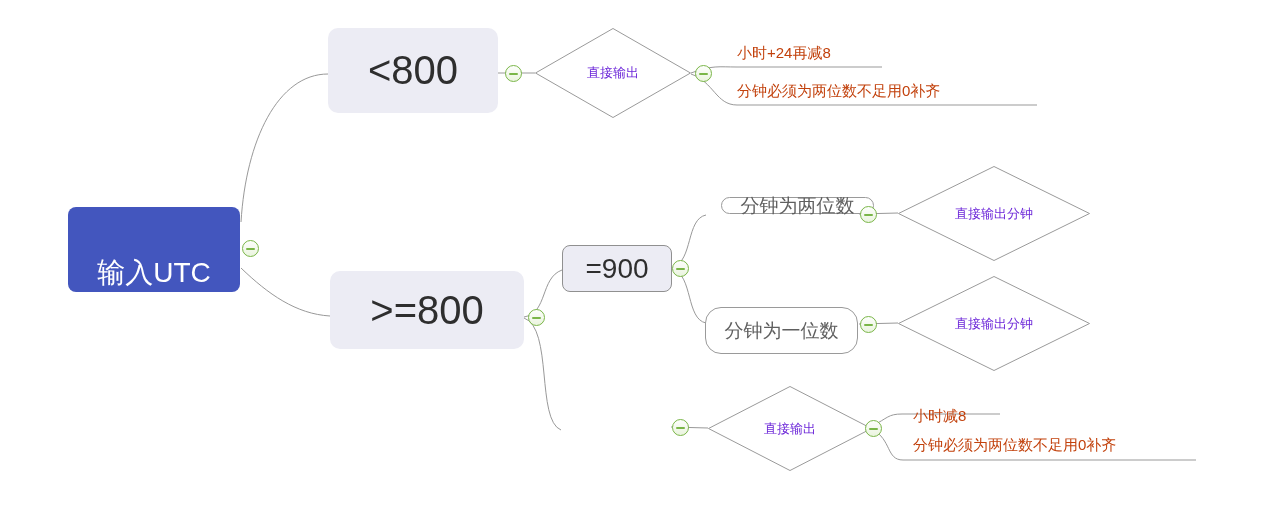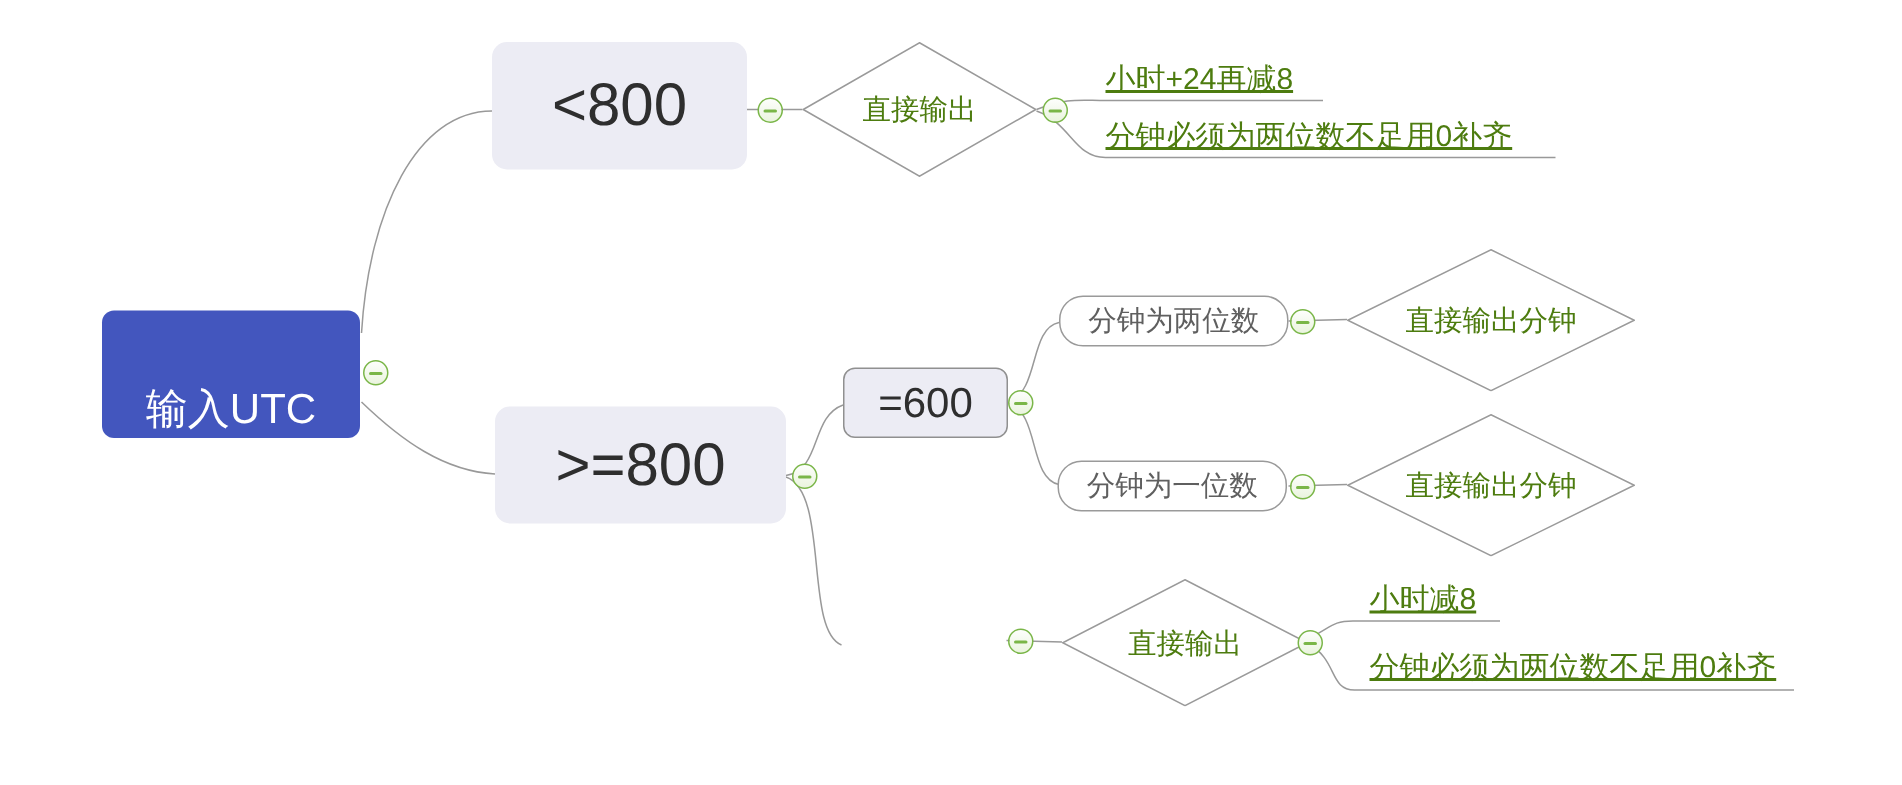--- a/index.html
+++ b/index.html
@@ -54,31 +54,30 @@
   }
   .diamond { position: absolute; }
   .diamond svg { position: absolute; left: 0; top: 0; }
   .diamond polygon { fill: #ffffff; stroke: #9a9a9a; stroke-width: 1; }
   .diamond .dlabel {
     position: absolute;
     left: 0; top: 0; right: 0; bottom: 0;
     display: flex;
     align-items: center;
     justify-content: center;
-    color: #4d7c0f;
-    font-size: 19px;
+    color: #6d28d9;
+    font-size: 13px;
     white-space: nowrap;
   }
   .note {
     position: absolute;
-    color: #4d7c0f;
-    font-size: 20px;
+    color: #c2410c;
+    font-size: 15px;
     line-height: 24px;
     white-space: nowrap;
-    text-decoration: underline;
   }
   .collapse {
     position: absolute;
     width: 17px;
     height: 17px;
     border: 1.5px solid #7ab648;
     border-radius: 50%;
     background: linear-gradient(180deg, #fdfefc 0%, #eaf4de 100%);
     display: flex;
     align-items: center;
@@ -134,54 +133,54 @@
   </div>
   <div class="note" style="left:737px; top:79px;">
     <span>分钟必须为两位数不足用0补齐</span>
   </div>
 
   <div class="node node-branch" style="left:330px; top:271px; width:194px; height:78px;">
     <span>&gt;=800</span>
   </div>
 
   <div class="node node-sub" style="left:562px; top:245px; width:110px; height:47px;">
-    <span>=600</span>
-  </div>
-
-  <div class="node node-case" style="left:706px; top:197px; width:153px; height:34px;">
+    <span>=900</span>
+  </div>
+
+  <div class="node node-case" style="left:721px; top:197px; width:153px; height:17px;">
     <span>分钟为两位数</span>
   </div>
 
   <div class="diamond" style="left:898px; top:166px; width:192px; height:95px;">
     <svg width="192" height="95" viewBox="0 0 192 95">
       <polygon points="96,0.5 191.5,47.5 96,94.5 0.5,47.5"></polygon>
     </svg>
     <span class="dlabel">直接输出分钟</span>
   </div>
 
-  <div class="node node-case" style="left:705px; top:307px; width:153px; height:34px;">
+  <div class="node node-case" style="left:705px; top:307px; width:153px; height:47px;">
     <span>分钟为一位数</span>
   </div>
 
   <div class="diamond" style="left:898px; top:276px; width:192px; height:95px;">
     <svg width="192" height="95" viewBox="0 0 192 95">
       <polygon points="96,0.5 191.5,47.5 96,94.5 0.5,47.5"></polygon>
     </svg>
     <span class="dlabel">直接输出分钟</span>
   </div>
 
 
   <div class="diamond" style="left:708px; top:386px; width:164px; height:85px;">
     <svg width="164" height="85" viewBox="0 0 164 85">
       <polygon points="82,0.5 163.5,42.5 82,84.5 0.5,42.5"></polygon>
     </svg>
     <span class="dlabel">直接输出</span>
   </div>
 
-  <div class="note" style="left:913px; top:388px;">
+  <div class="note" style="left:913px; top:404px;">
     <span>小时减8</span>
   </div>
   <div class="note" style="left:913px; top:433px;">
     <span>分钟必须为两位数不足用0补齐</span>
   </div>
 
   <div class="collapse" style="left:242px; top:240px;">
       <div class="bar"></div>
     </div>
   <div class="collapse" style="left:505px; top:65px;">

